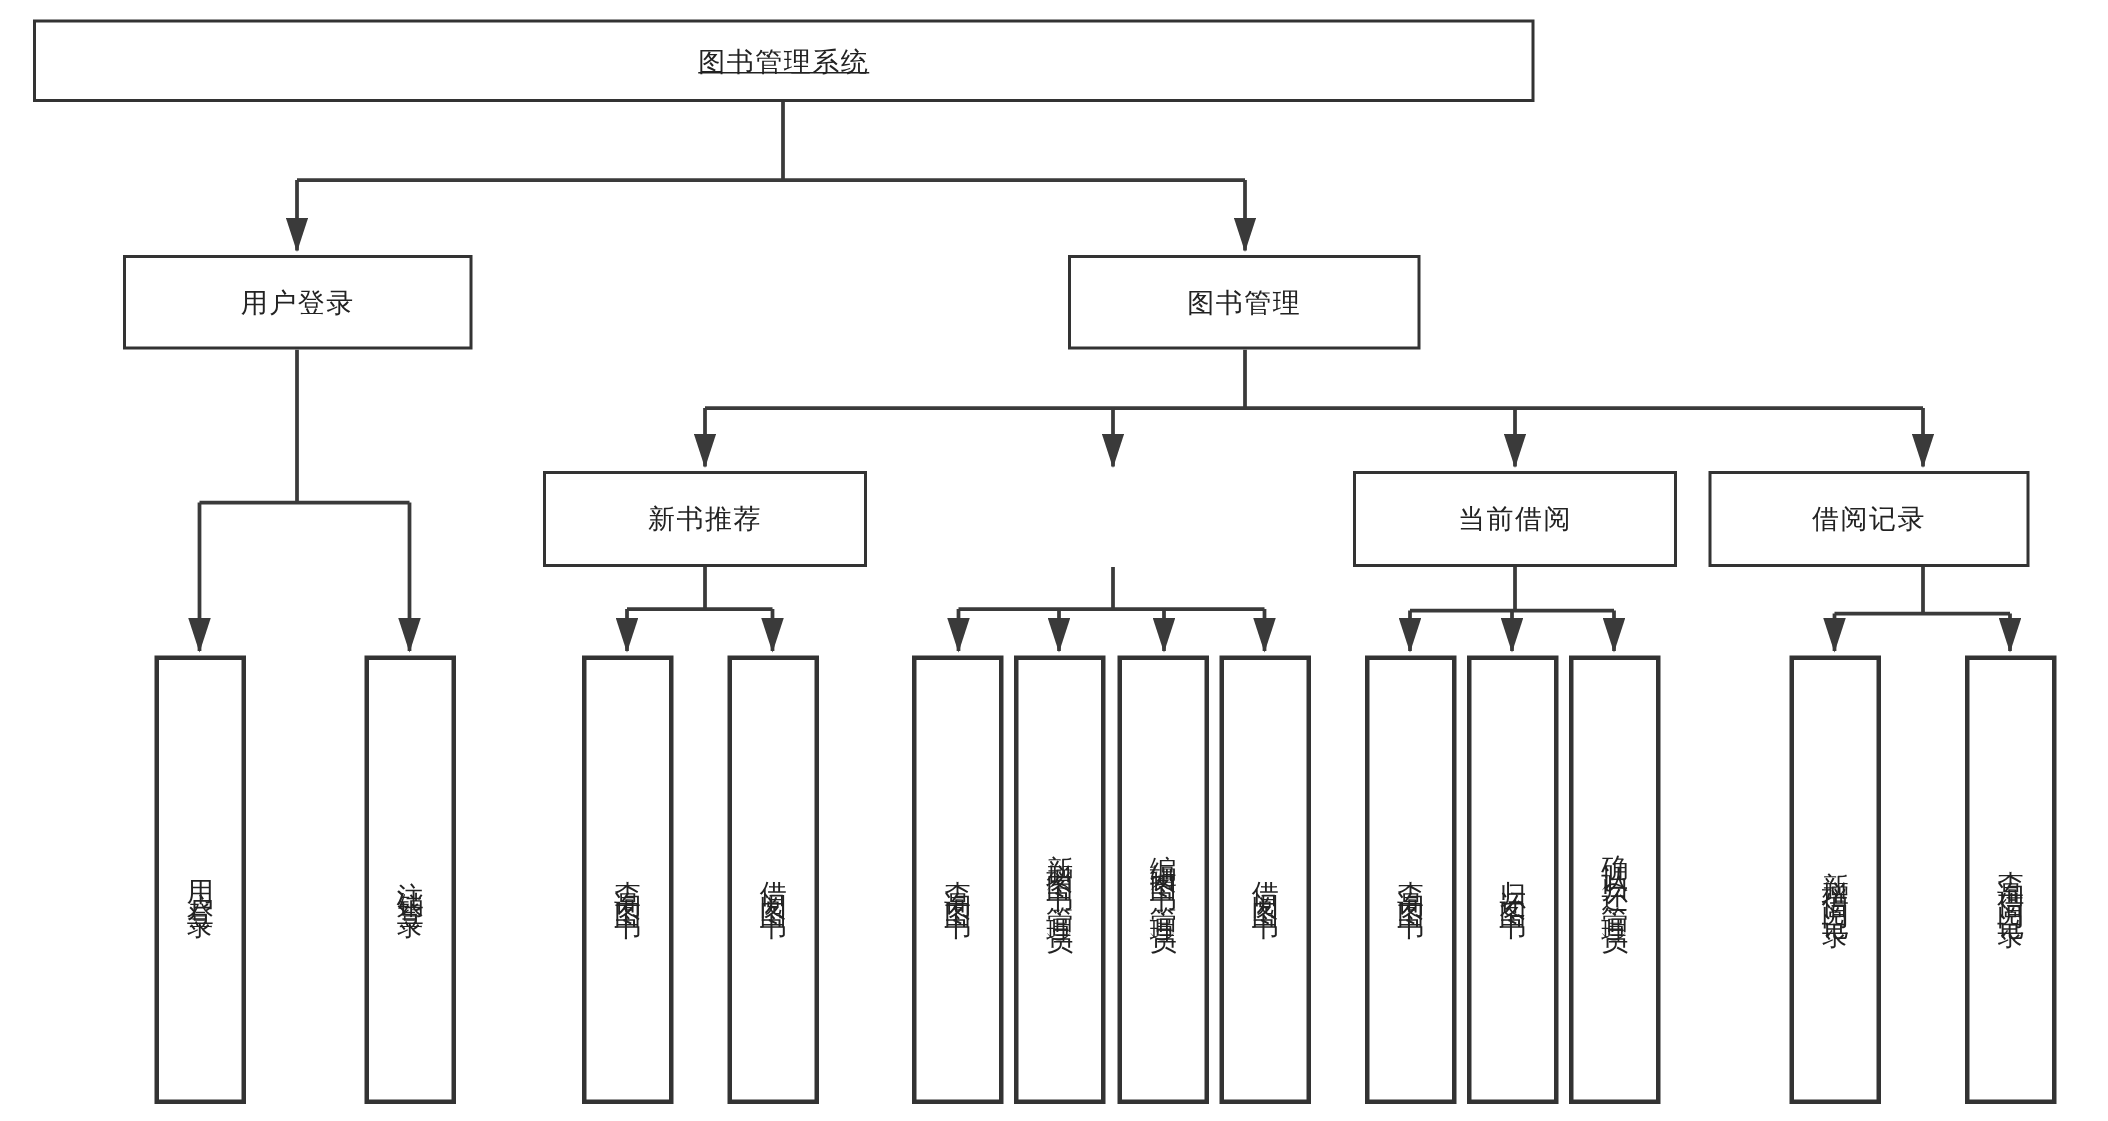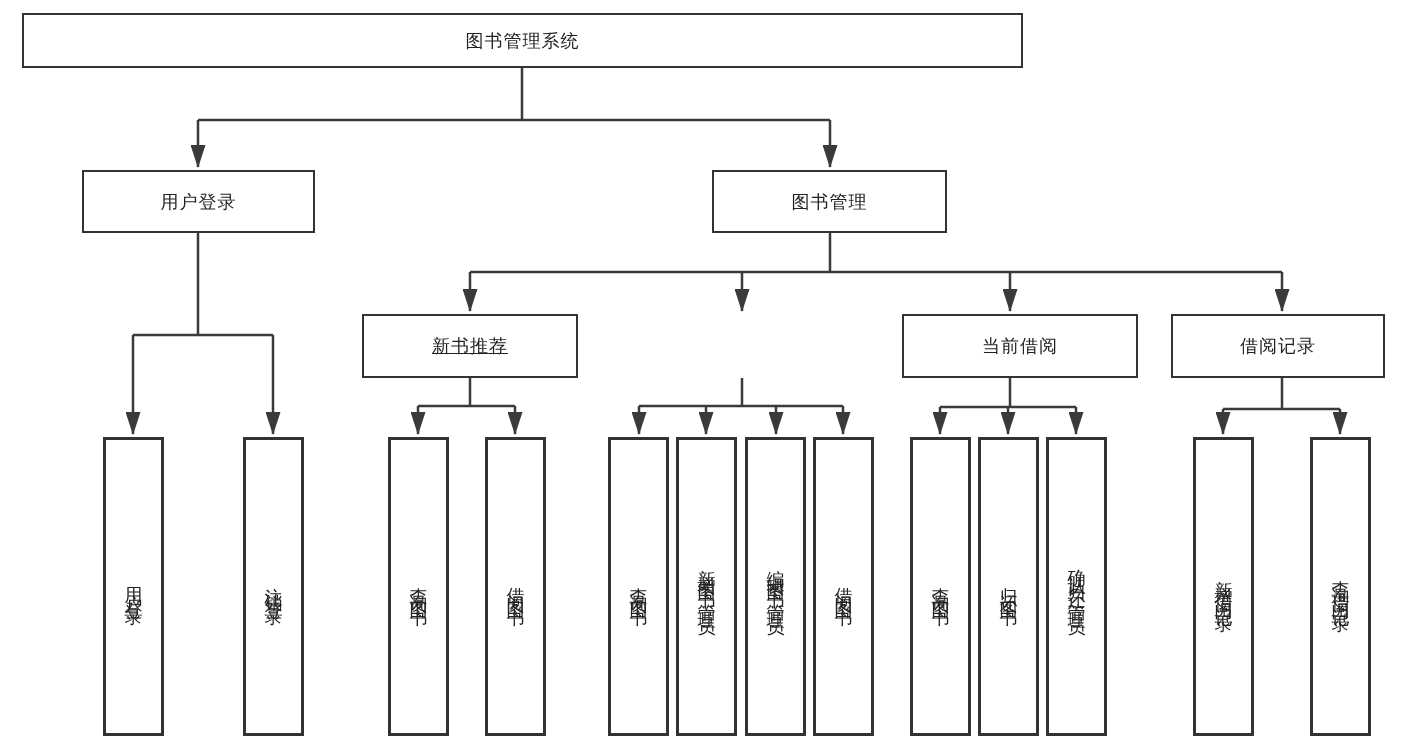--- a/index.html
+++ b/index.html
@@ -60,27 +60,27 @@
     top: 712px;
     width: 210px;
     font-size: 16px;
     color: #c6c6c6;
     letter-spacing: 0.5px;
     white-space: nowrap;
     z-index: 2;
   }
 
   
-  #n-root   { left: 22px;  top: 13px;  width: 1001px; height: 55px; }
+  #n-root   { left: 22px;  top: 13px;  width: 1001px; height: 55px; text-decoration: underline; }
   #n-login  { left: 82px;  top: 170px; width: 233px;  height: 63px; }
   #n-mgmt   { left: 712px; top: 170px; width: 235px;  height: 63px; justify-content: center; }
-  #n-g0 { left: 362px;  top: 314px; width: 216px; height: 64px; text-decoration: underline; }
+  #n-g0 { left: 362px;  top: 314px; width: 216px; height: 64px; }
   #n-g1 { left: 635px;  top: 314px; width: 215px; height: 64px; }
-  #n-g2 { left: 902px;  top: 314px; width: 236px; height: 64px; }
-  #n-g3 { left: 1171px; top: 314px; width: 214px; height: 64px; }
+  #n-g2 { left: 902px;  top: 314px; width: 216px; height: 64px; }
+  #n-g3 { left: 1139px; top: 314px; width: 214px; height: 64px; }
   .leaf { top: 437px; width: 61px; height: 299px; }
   #l-login0 { left: 103px; }
   #l-login1 { left: 243px; }
   #l-g0c0 { left: 388px; }
   #l-g0c1 { left: 485px; }
   #l-g1c0 { left: 608px; }
   #l-g1c1 { left: 676px; }
   #l-g1c2 { left: 745px; }
   #l-g1c3 { left: 813px; }
   #l-g2c0 { left: 910px; }

